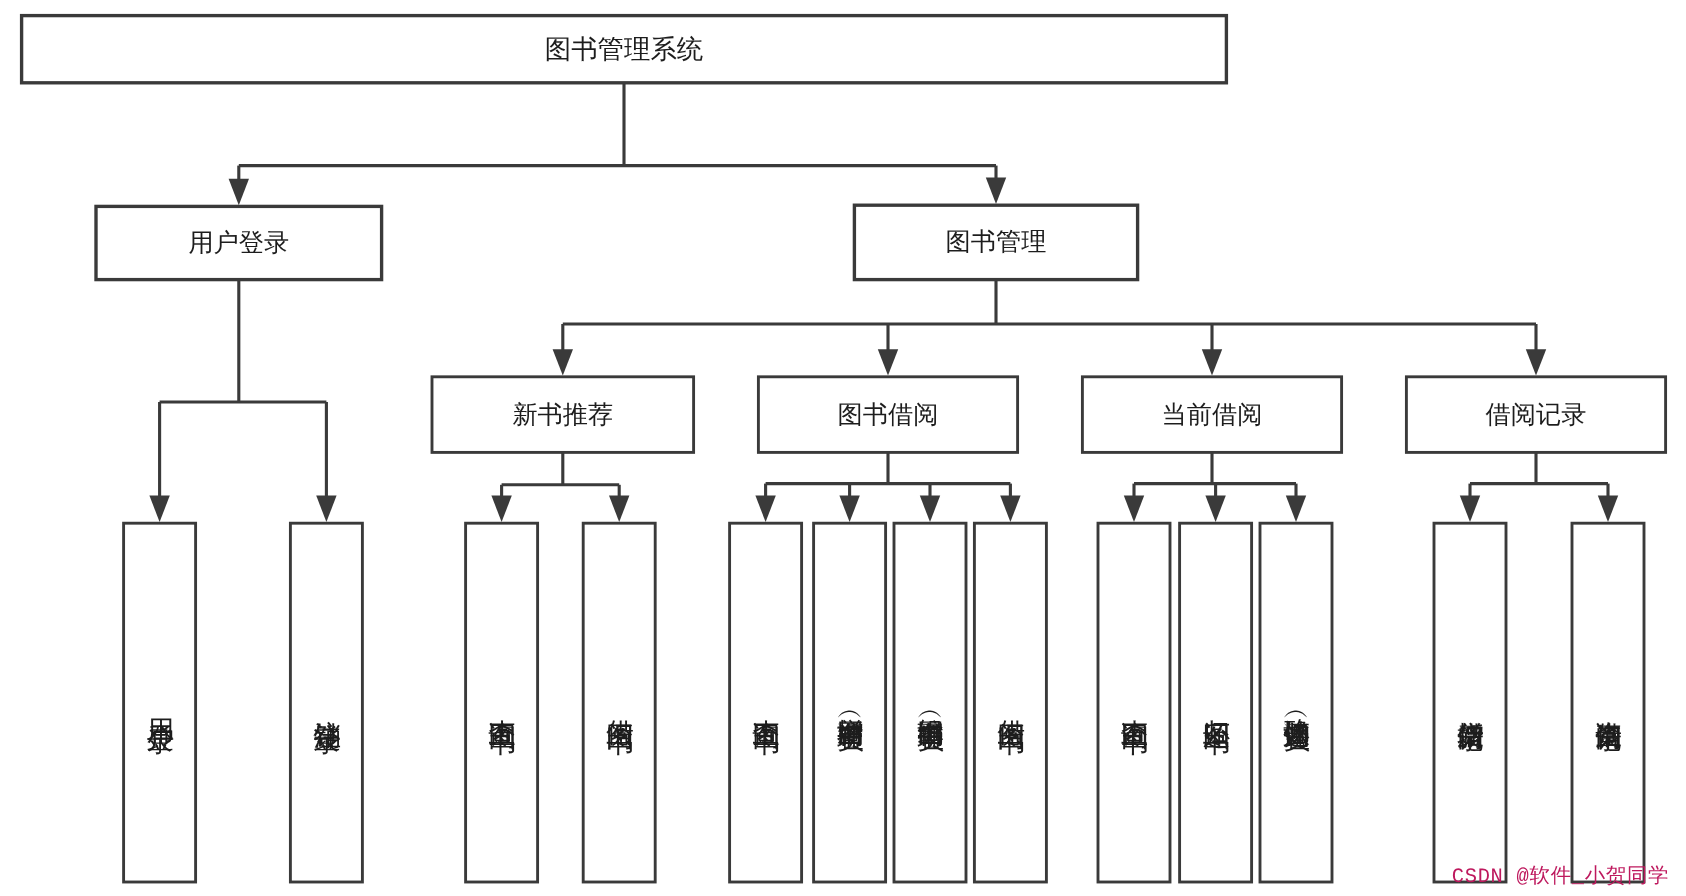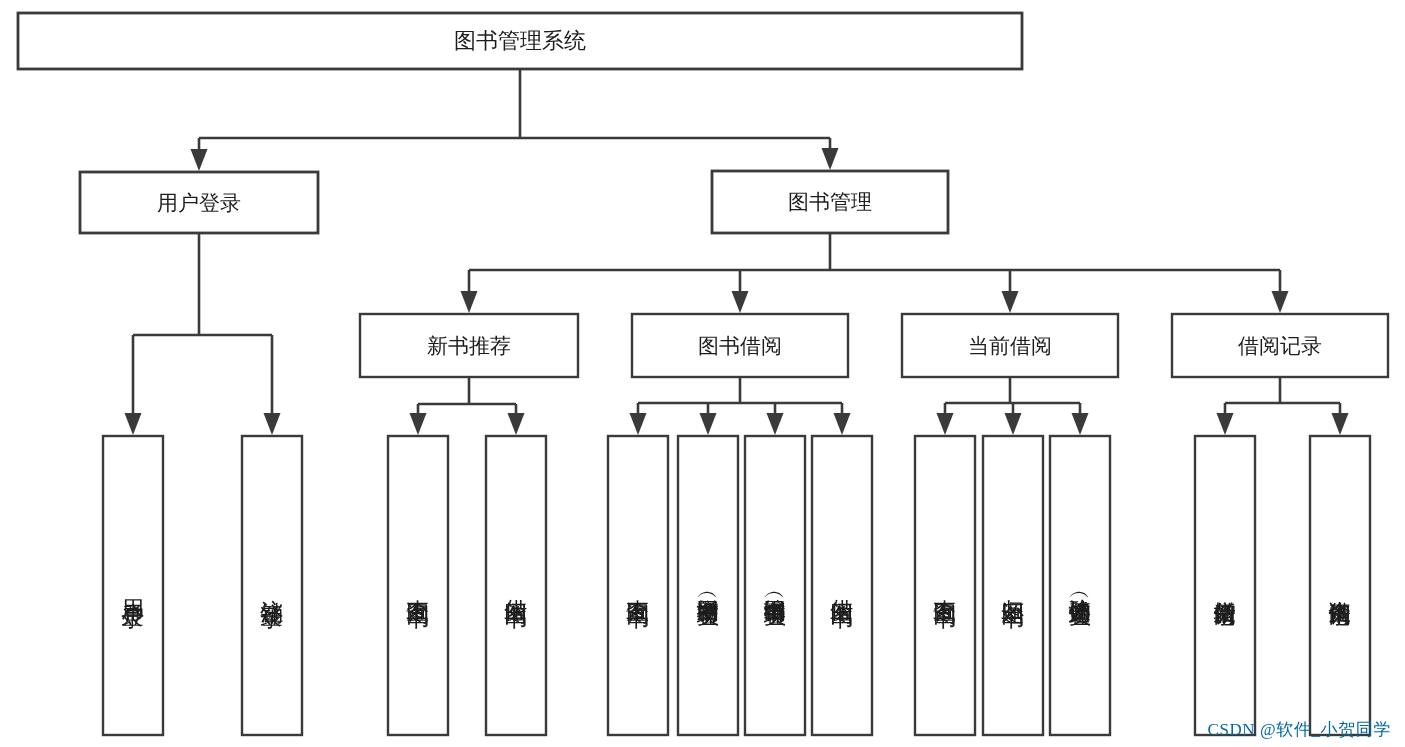--- a/index.html
+++ b/index.html
@@ -70,23 +70,23 @@
     line-height: 1.06;
     letter-spacing: 2.5px;
     color: #1d1d1d;
     white-space: nowrap;
     text-align: center;
   }
   .watermark {
     position: absolute;
     right: 14px;
     bottom: 6px;
-    font-family: Liberation Serif, serif;
+    font-family: Liberation Mono, monospace;
     font-size: 17px;
-    color: #0369a1;
+    color: #be185d;
     letter-spacing: 0.6px;
     white-space: nowrap;
     user-select: none;
   }
 </style>
 </head>
 <body>
 
 <div id="diagram-root">
 

